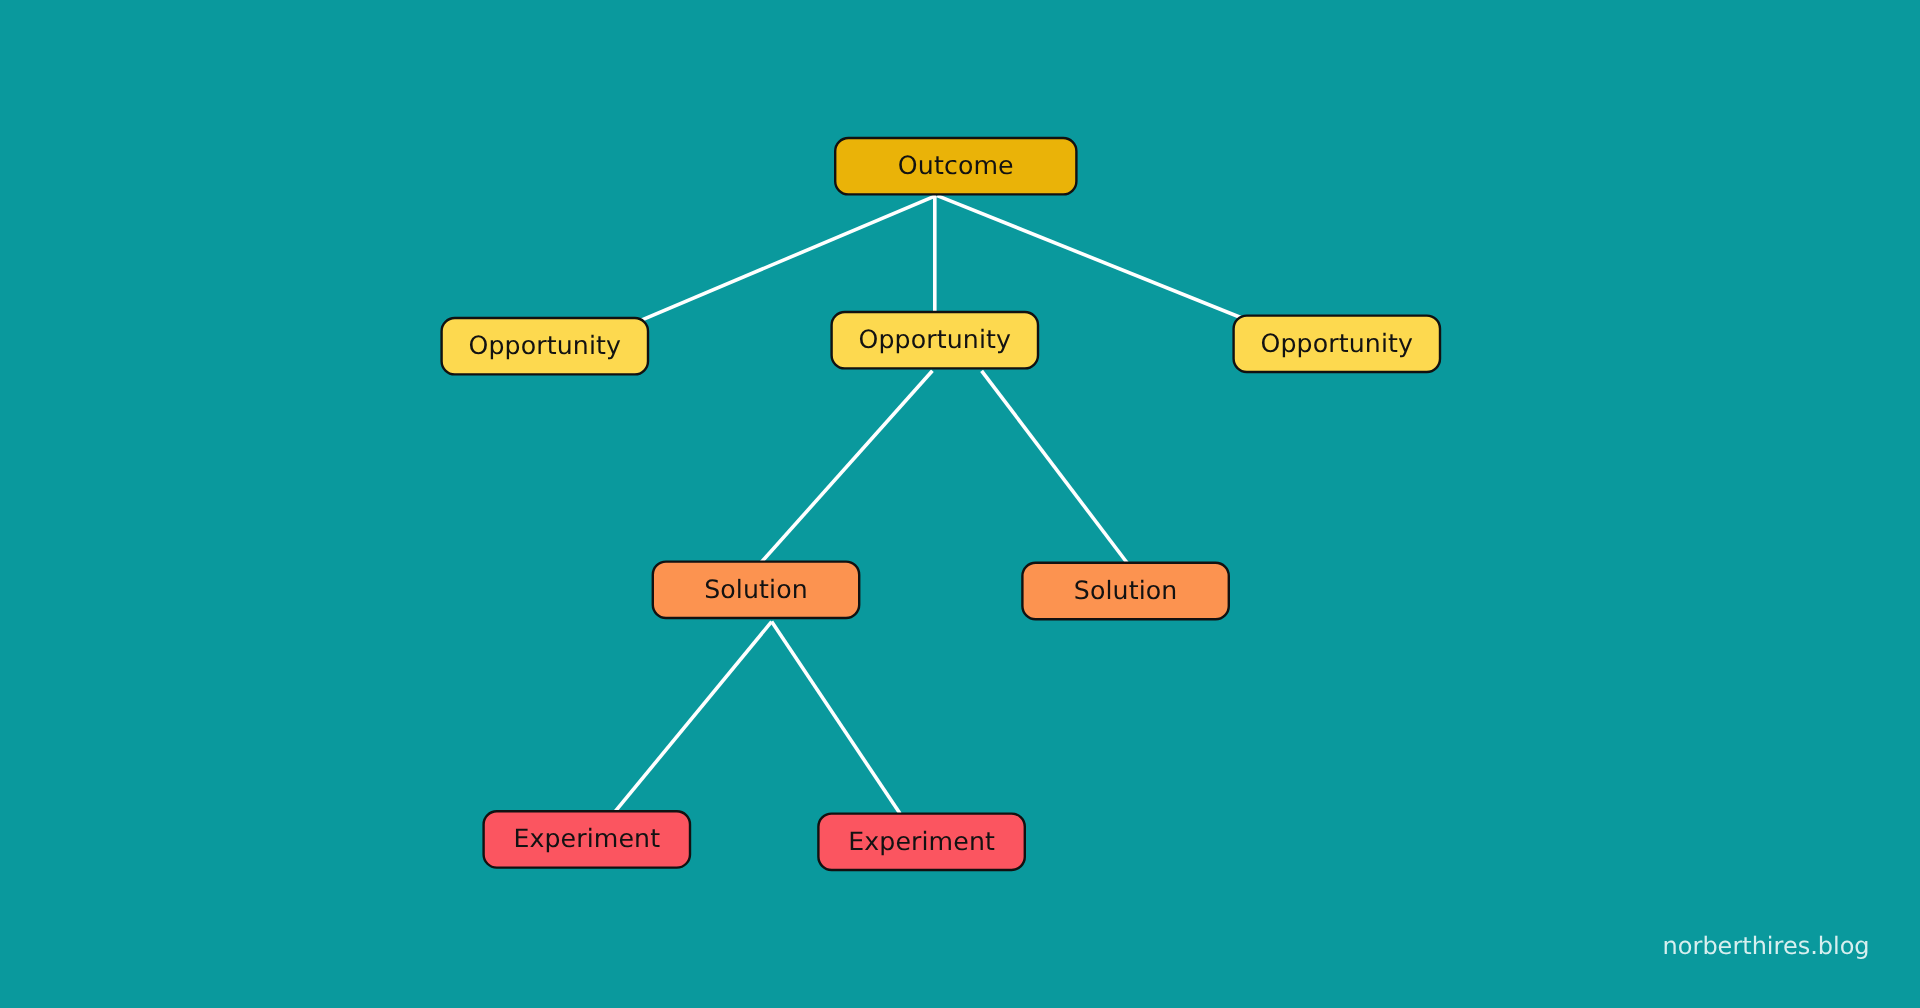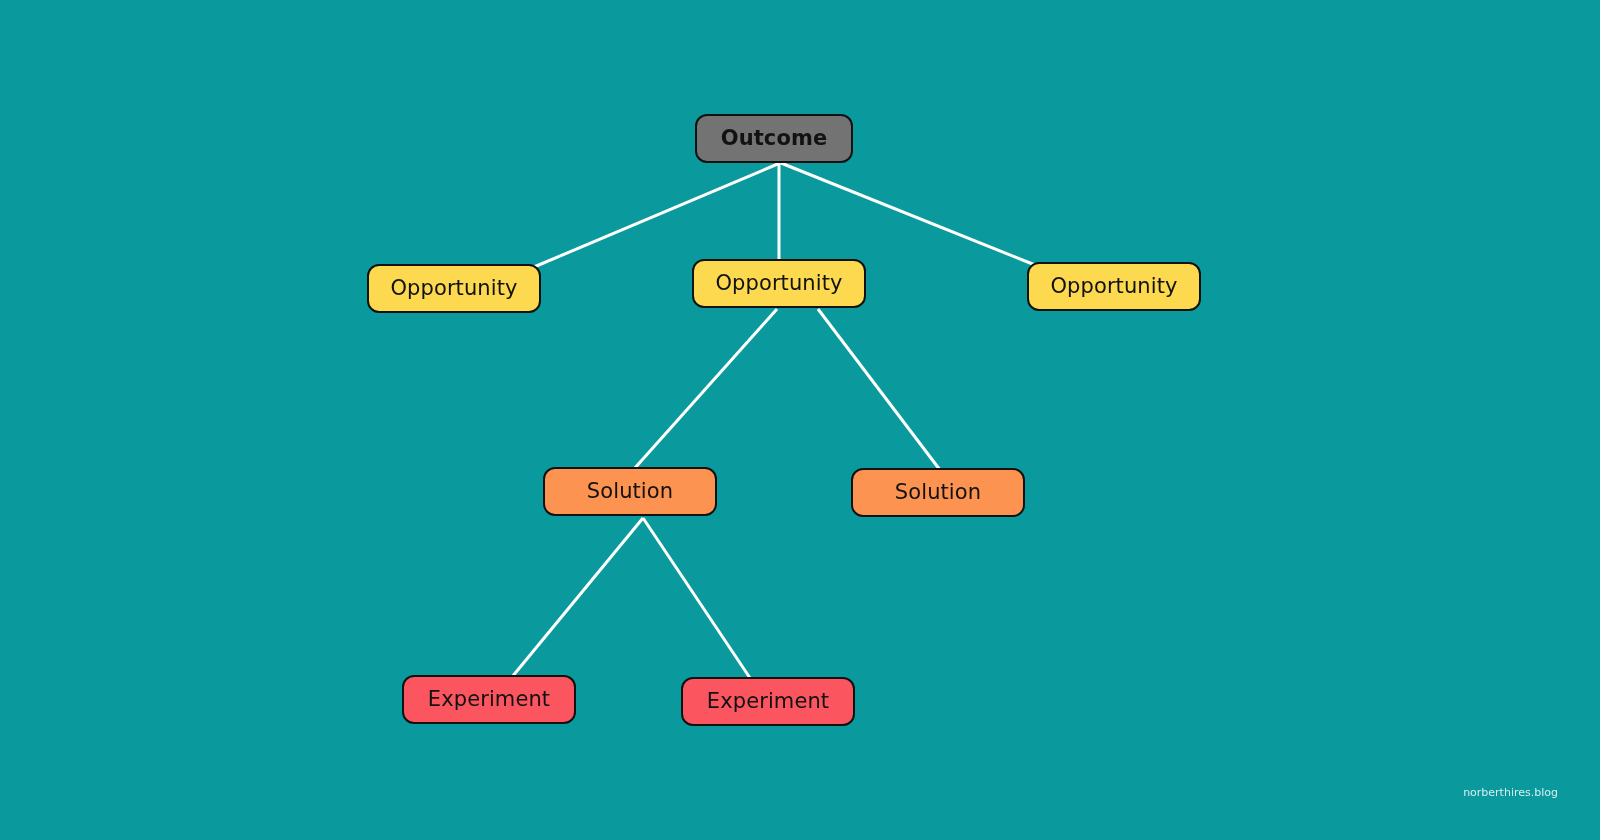--- a/index.html
+++ b/index.html
@@ -36,21 +36,21 @@
     line-height: 1;
     letter-spacing: 0.1px;
     white-space: nowrap;
     text-align: center;
   }
   .watermark {
     position: absolute;
     right: 42px;
     bottom: 42px;
     color: #e9f7f7;
-    font-size: 11px;
+    font-size: 20px;
     line-height: 1;
     opacity: 0.92;
     white-space: nowrap;
   }
 </style>
 </head>
 <body style="background: rgb(10, 153, 157);">
 
 <div id="stage" style="background: rgb(10, 153, 157); width: 1600px; height: 840px;">
 
@@ -58,21 +58,21 @@
       <line x1="780" y1="163" x2="534" y2="267" stroke="#ffffff" stroke-width="3" stroke-linecap="butt"></line>
       <line x1="779" y1="163" x2="779" y2="261" stroke="#ffffff" stroke-width="3" stroke-linecap="butt"></line>
       <line x1="781" y1="163" x2="1035" y2="265" stroke="#ffffff" stroke-width="3" stroke-linecap="butt"></line>
       <line x1="777" y1="309" x2="634" y2="469" stroke="#ffffff" stroke-width="3" stroke-linecap="butt"></line>
       <line x1="818" y1="309" x2="940" y2="470" stroke="#ffffff" stroke-width="3" stroke-linecap="butt"></line>
       <line x1="643" y1="518" x2="512" y2="677" stroke="#ffffff" stroke-width="3" stroke-linecap="butt"></line>
       <line x1="643" y1="518" x2="750" y2="678" stroke="#ffffff" stroke-width="3" stroke-linecap="butt"></line>
     </svg>
 
   <div id="node-layer">
-      <div class="node" style="left: 695px; top: 114px; width: 158px; height: 49px; background: #737373; border-color: rgb(17, 17, 17); font-weight: bold;">
+      <div class="node" style="left: 695px; top: 114px; width: 203px; height: 49px; background: #eab308; border-color: rgb(17, 17, 17);">
         <span>Outcome</span>
       </div>
       <div class="node" style="left: 367px; top: 264px; width: 174px; height: 49px; background: rgb(253, 217, 79); border-color: rgb(17, 17, 17);">
         <span>Opportunity</span>
       </div>
       <div class="node" style="left: 692px; top: 259px; width: 174px; height: 49px; background: rgb(253, 217, 79); border-color: rgb(17, 17, 17);">
         <span>Opportunity</span>
       </div>
       <div class="node" style="left: 1027px; top: 262px; width: 174px; height: 49px; background: rgb(253, 217, 79); border-color: rgb(17, 17, 17);">
         <span>Opportunity</span>

